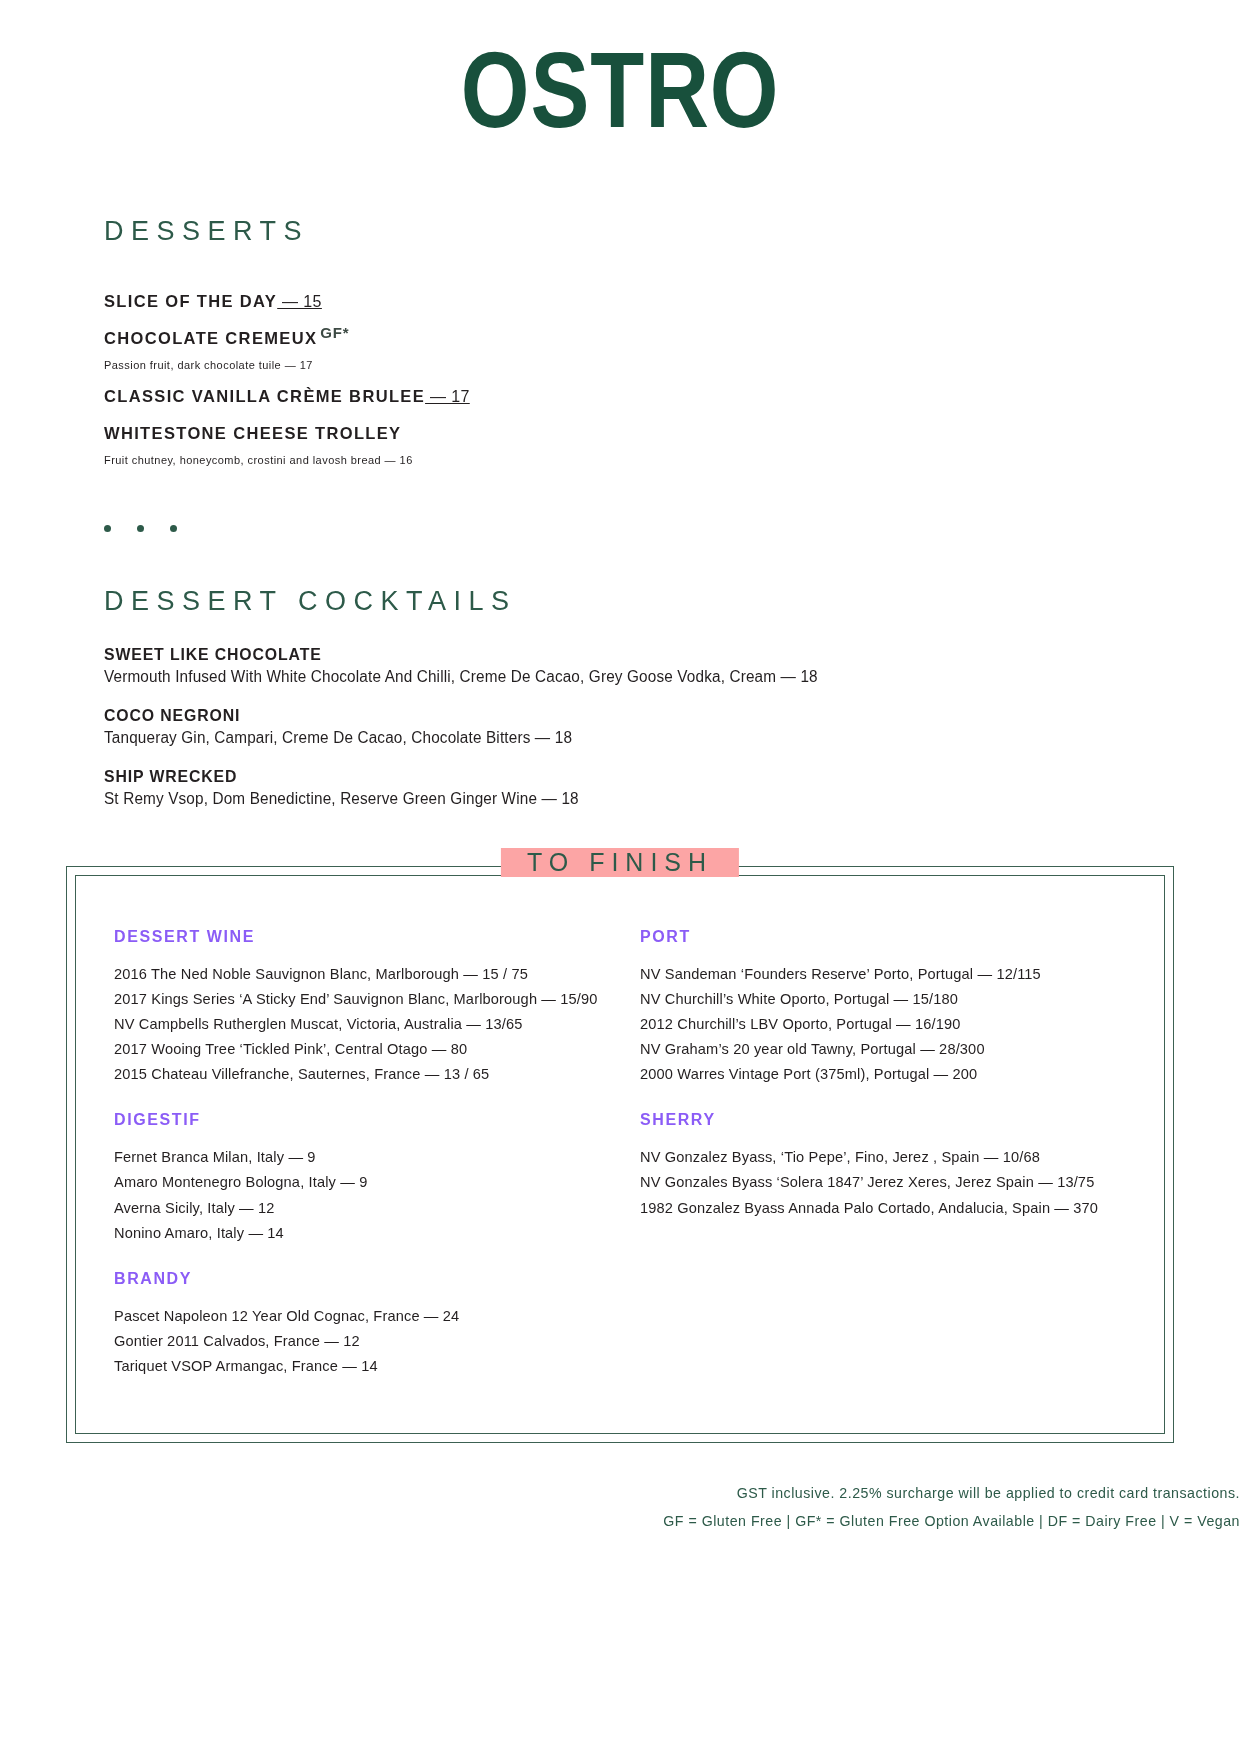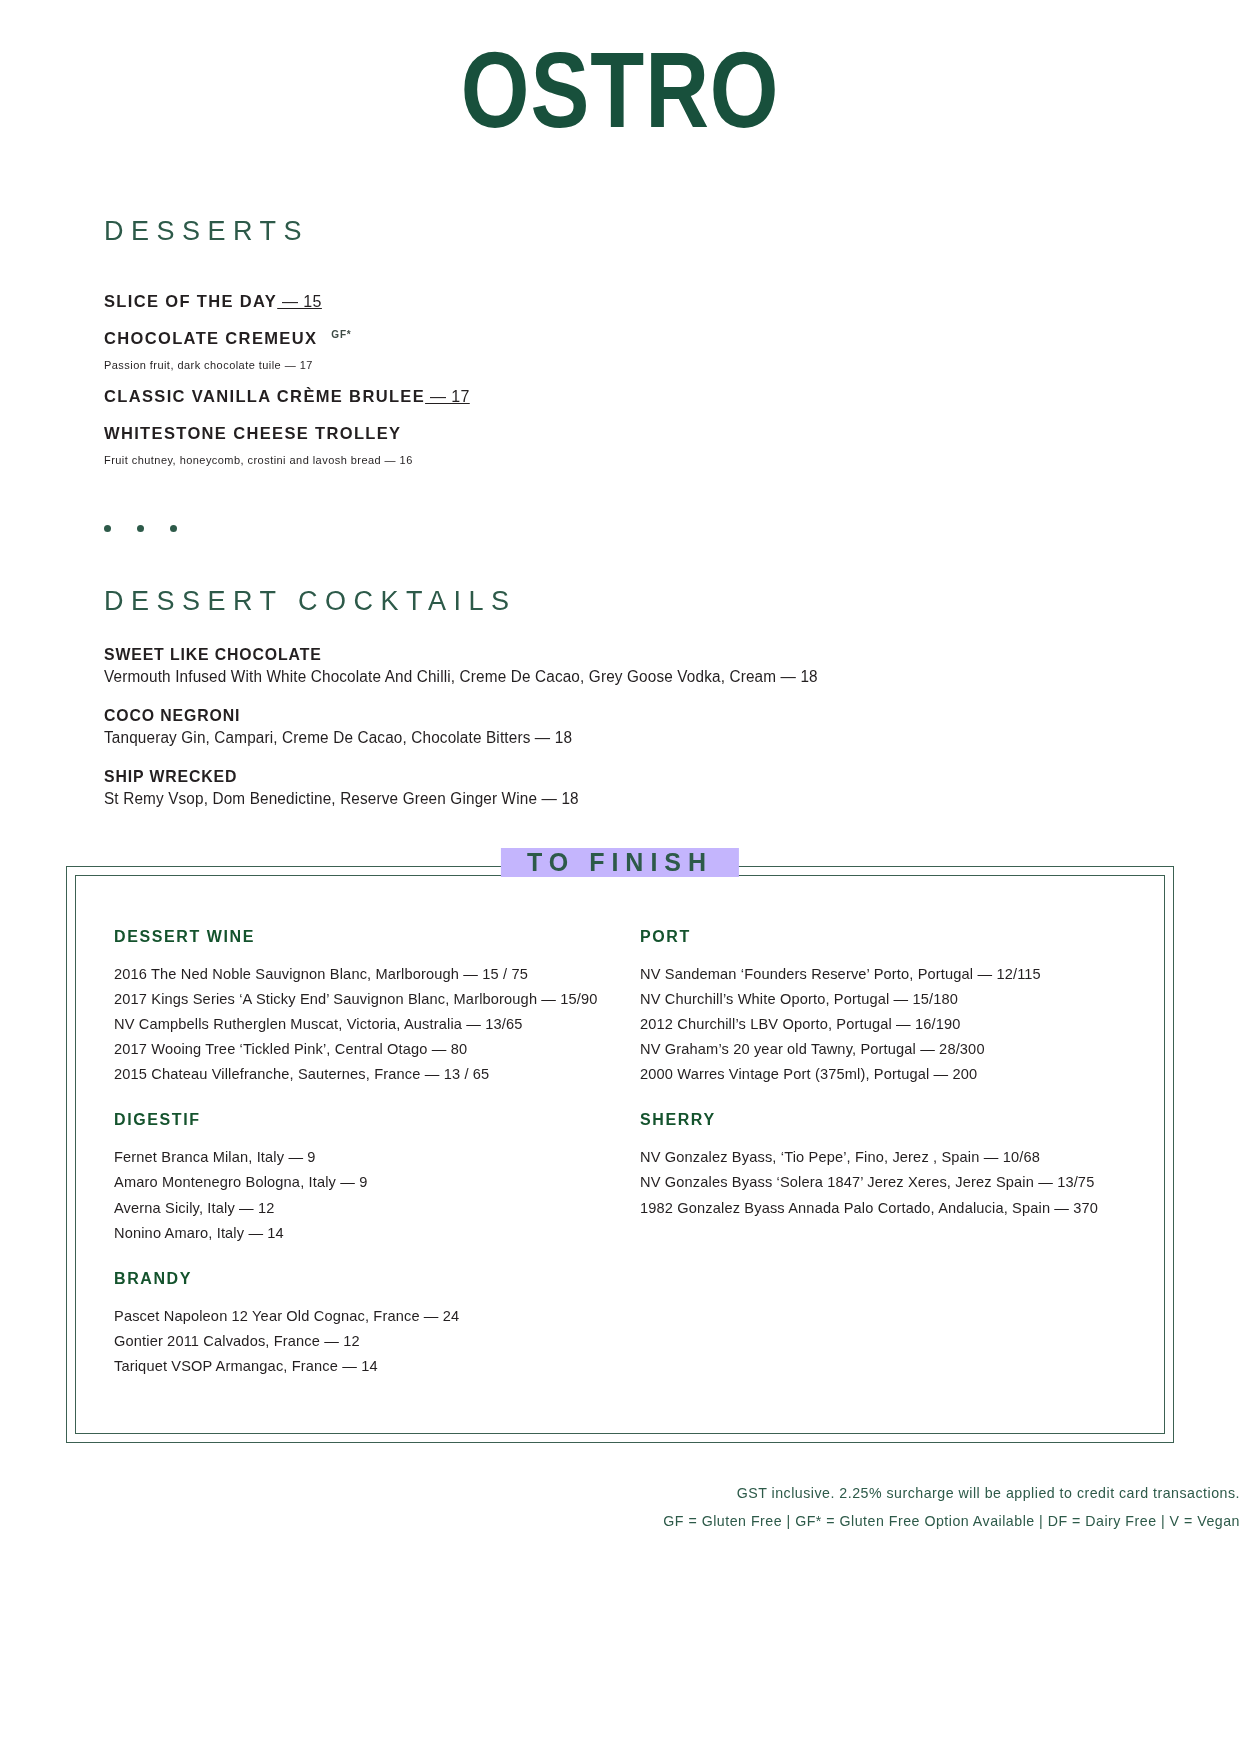--- a/index.html
+++ b/index.html
@@ -61,27 +61,27 @@
     display: inline;
   }
   .dessert-price {
     font-weight: 400;
     letter-spacing: 0.4px;
     font-size: 16px;
     display: inline;
     text-decoration: underline;
   }
   .gf-tag {
-    font-size: 10px;
+    font-size: 15px;
     font-weight: 700;
     letter-spacing: 0.8px;
     vertical-align: super;
     color: #3d4a44;
     display: inline;
-    margin-left: 14px;
+    margin-left: 3px;
   }
   .dessert-desc {
     font-size: 11px;
     font-weight: 400;
     letter-spacing: 0.45px;
     color: #231f20;
     line-height: 1.95;
     margin: 0;
   }
 
@@ -135,41 +135,41 @@
     width: 100%;
     height: 100%;
     min-height: 544px;
     padding: 52px 38px 30px 38px;
   }
   .to-finish-title {
     position: absolute;
     top: -19px;
     left: 50%;
     transform: translateX(-50%);
-    background: #c4b5fd;
+    background: #fca5a5;
     padding: 0 26px;
     color: #2d5a49;
     font-size: 25px;
-    font-weight: 700;
+    font-weight: 400;
     letter-spacing: 7px;
     white-space: nowrap;
   }
 
   .columns {
     display: flex;
     gap: 40px;
   }
   .col { width: 50%; }
 
   .drink-group { margin-bottom: 24px; }
   .drink-group-title {
     font-size: 16px;
     font-weight: 700;
     letter-spacing: 1.6px;
-    color: #14532d;
+    color: #8b5cf6;
     margin: 0 0 16px 0;
   }
   .drink-line {
     font-size: 14.6px;
     font-weight: 400;
     letter-spacing: 0.15px;
     color: #231f20;
     line-height: 1.72;
     margin: 0;
   }

